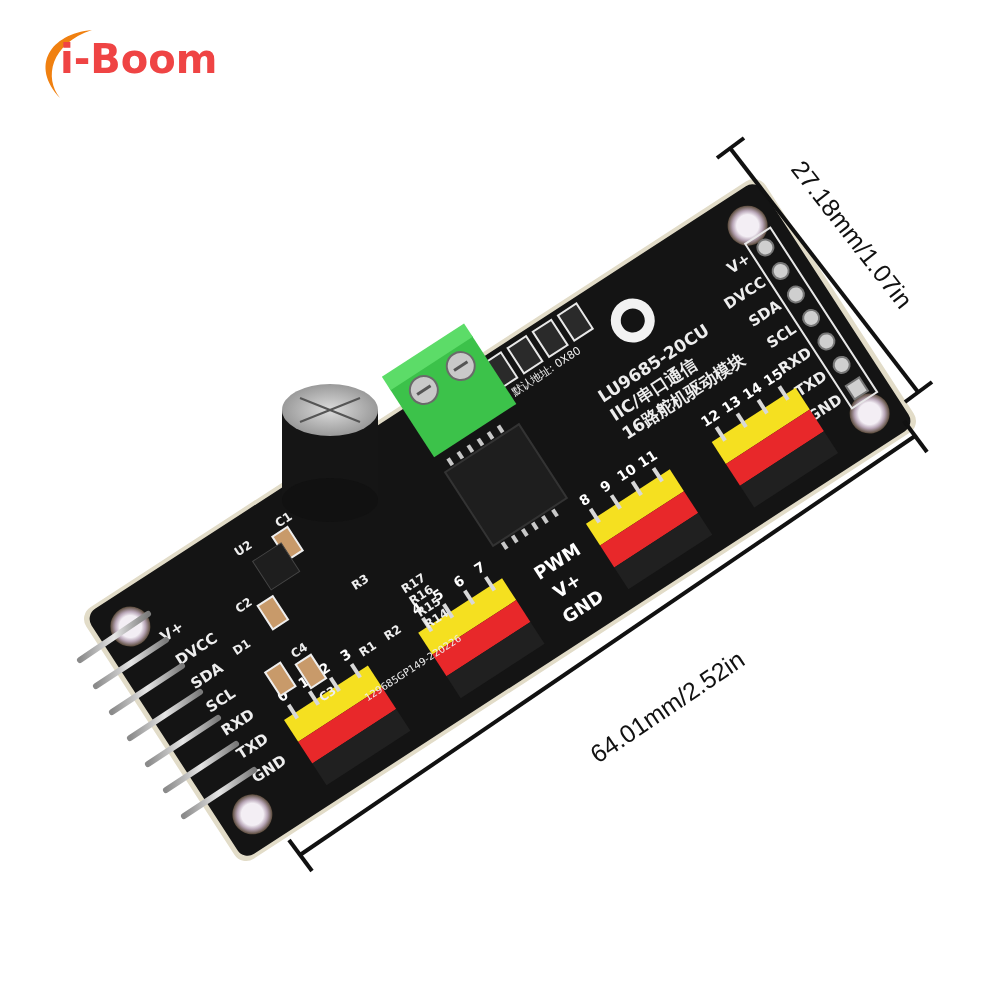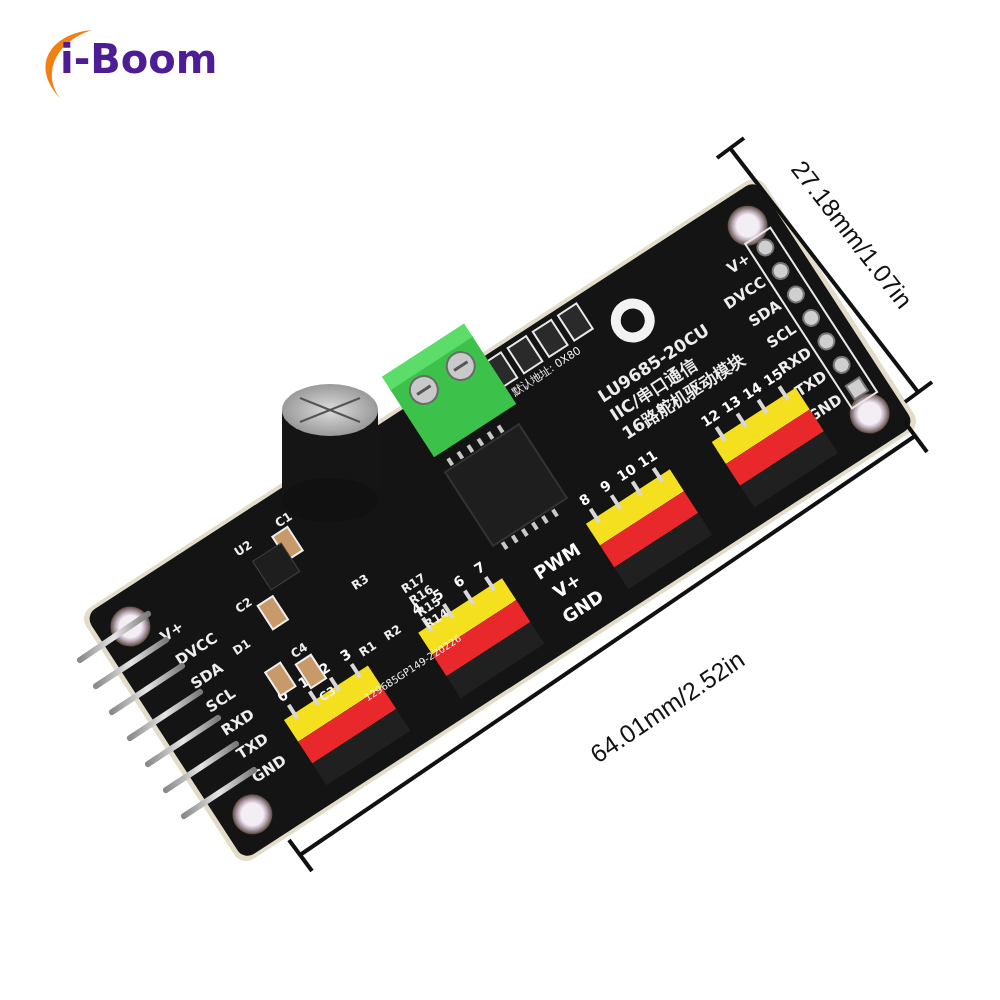--- a/index.html
+++ b/index.html
@@ -1,18 +1,18 @@
 <!DOCTYPE html>
 <html><head>
 <meta charset="utf-8">
 <style>
   html, body { margin: 0; padding: 0; background: #ffffff; }
   body { width: 1000px; height: 1000px; position: relative; overflow: hidden; font-family: "DejaVu Sans", sans-serif; }
   .logo { position: absolute; left: 30px; top: 28px; width: 200px; height: 74px; }
-  .logo-text { position: absolute; left: 30px; top: 8px; font-family: "DejaVu Sans", sans-serif; font-weight: bold; font-size: 40px; color: #4c1d95; letter-spacing: 0px; }
+  .logo-text { position: absolute; left: 30px; top: 8px; font-family: "DejaVu Sans", sans-serif; font-weight: bold; font-size: 40px; color: #ef4444; letter-spacing: 0px; }
   .logo-swoosh { position: absolute; left: 0; top: 0; }
   svg.scene { position: absolute; left: 0; top: 0; }
   .dim-label { position: absolute; font-family: "Liberation Sans", sans-serif; font-size: 25px; color: #111; white-space: nowrap; transform-origin: 0 0; }
 </style>
 </head>
 <body>
 
 <div class="logo">
   <svg class="logo-swoosh" width="80" height="74" viewBox="0 0 80 74">
     <path d="M62 2 C 20 6, 0 38, 30 70 C 14 50, 20 16, 62 2 Z" fill="#f08010"></path>

